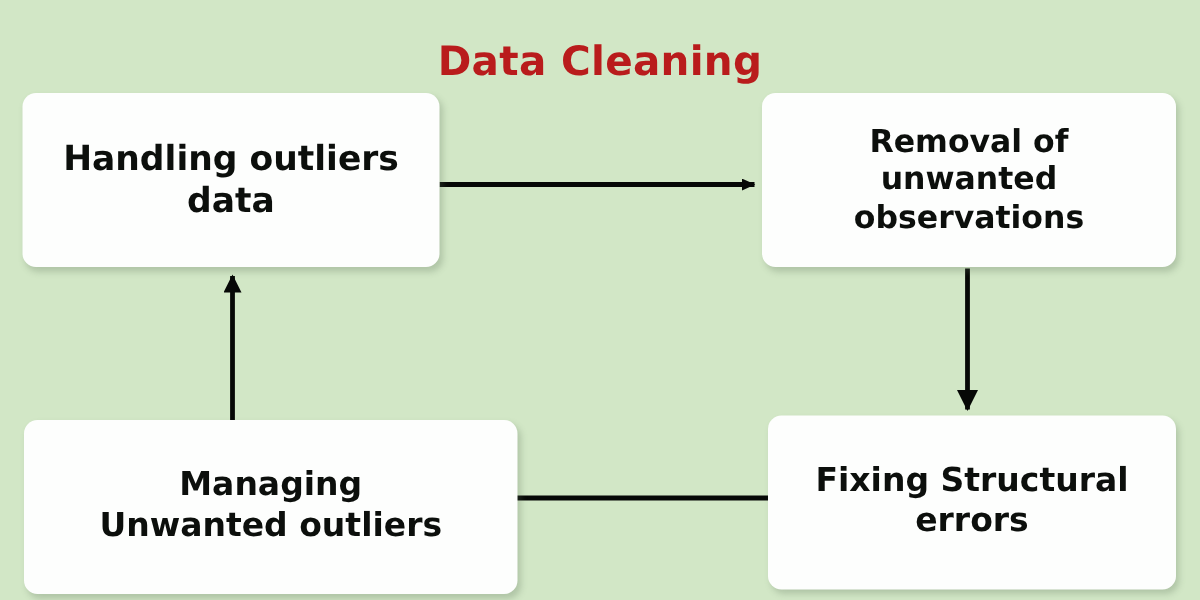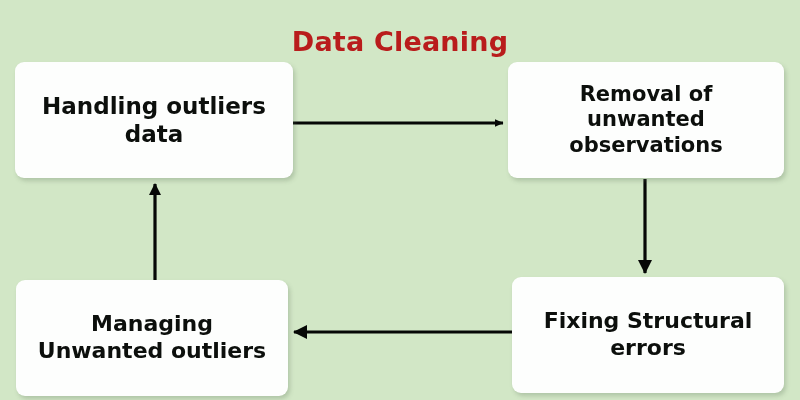--- a/index.html
+++ b/index.html
@@ -63,21 +63,21 @@
   #node-fixing-structural-errors {
     left: 512px;
     top: 277px;
     width: 272px;
     height: 116px;
     font-size: 22px;
   }
   #node-managing-unwanted-outliers {
     left: 16px;
     top: 280px;
-    width: 272px;
+    width: 329px;
     height: 116px;
     font-size: 22px;
   }
   .node-label {
     display: block;
     white-space: pre-line;
   }
   .arrows {
     position: absolute;
     left: 0;

